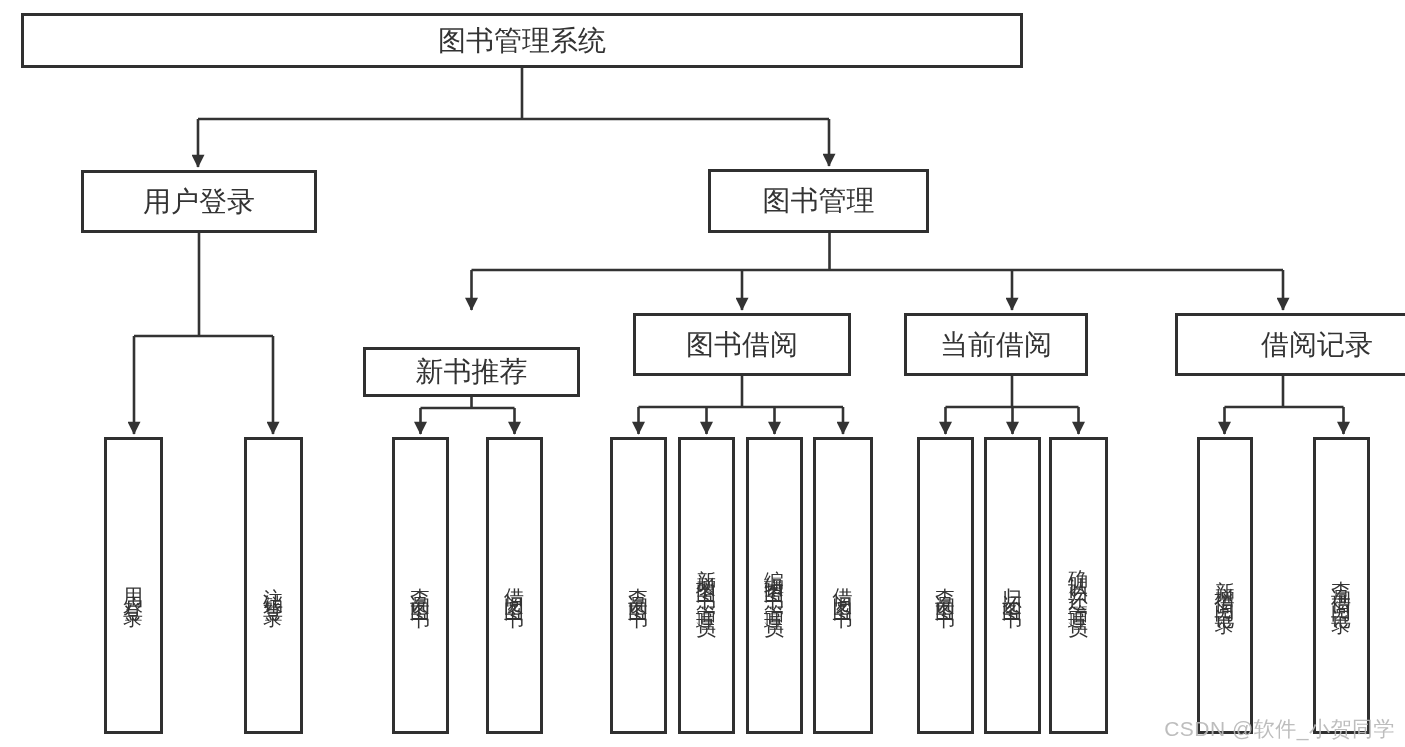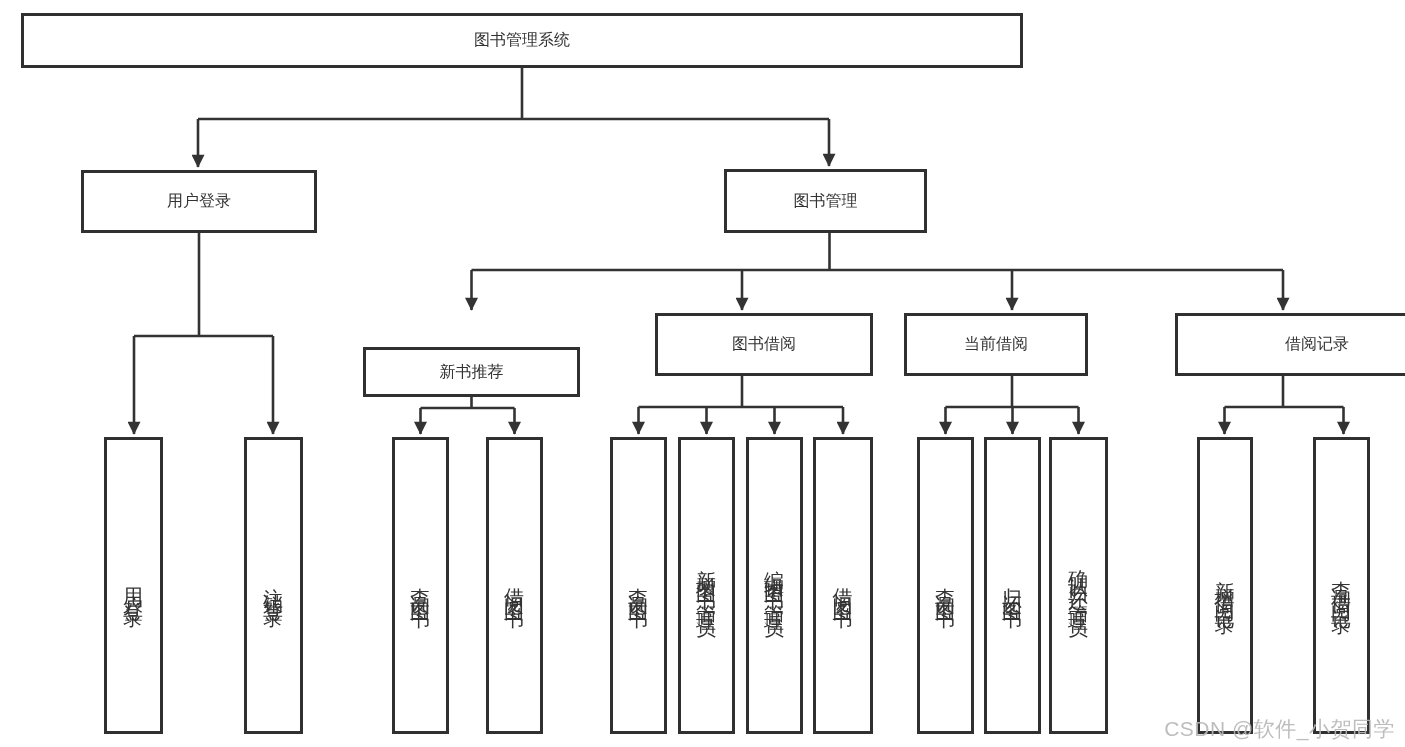--- a/index.html
+++ b/index.html
@@ -4,21 +4,21 @@
 <style>
   html,body{margin:0;padding:0;background:#ffffff;}
   .stage{
     position:relative;width:1405px;height:747px;background:#ffffff;overflow:hidden;
     font-family:"Liberation Sans","DejaVu Sans",sans-serif;color:#333333;
   }
   .wires{position:absolute;left:0;top:0;width:1405px;height:747px;z-index:1;}
   .node{
     position:absolute;box-sizing:border-box;background:#ffffff;border:3px solid #303030;
     display:flex;align-items:center;justify-content:center;
-    font-size:16px;color:#333333;z-index:2;white-space:nowrap;
+    font-size:28px;color:#333333;z-index:2;white-space:nowrap;
   }
   .leaf{
     writing-mode:vertical-rl;text-orientation:upright;
     letter-spacing:7px;font-size:20px;line-height:1;white-space:normal;
   }
   .watermark{
     position:absolute;right:10px;bottom:4px;z-index:6;
     font-size:21px;letter-spacing:0.5px;color:rgba(183,183,183,0.92);margin-left:44px;
   }
 </style>
@@ -66,24 +66,24 @@
 
       <path d="M1283 376 V407 M1224.5 407 H1343.5"></path>
       <path d="M1224.5 407 V434" marker-end="url(#ah)"></path>
       <path d="M1343.5 407 V434" marker-end="url(#ah)"></path>
     </g>
   </svg>
 
   <div class="node" style="left:21px;top:13px;width:1002px;height:55px;">图书管理系统</div>
 
   <div class="node" style="left:81px;top:170px;width:236px;height:63px;">用户登录</div>
-  <div class="node" style="left:724px;top:169px;width:203px;height:64px;">图书管理</div>
+  <div class="node" style="left:708px;top:169px;width:221px;height:64px;">图书管理</div>
 
   <div class="node" style="left:363px;top:304px;width:217px;height:50px;margin-top:43px;">新书推荐</div>
-  <div class="node" style="left:633px;top:313px;width:218px;height:63px;margin-left:22px;">图书借阅</div>
+  <div class="node" style="left:633px;top:313px;width:218px;height:63px;">图书借阅</div>
   <div class="node" style="left:904px;top:313px;width:184px;height:63px;">当前借阅</div>
   <div class="node" style="left:1175px;top:313px;width:248px;height:63px;padding-left:36px;">借阅记录</div>
 
   <div class="node leaf" style="left:104px;top:437px;width:59px;height:297px;">用户登录</div>
   <div class="node leaf" style="left:244px;top:437px;width:59px;height:297px;">注销登录</div>
 
   <div class="node leaf" style="left:392px;top:437px;width:57px;height:297px;">查询图书</div>
   <div class="node leaf" style="left:486px;top:437px;width:57px;height:297px;">借阅图书</div>
 
   <div class="node leaf" style="left:610px;top:437px;width:57px;height:297px;">查询图书</div>

